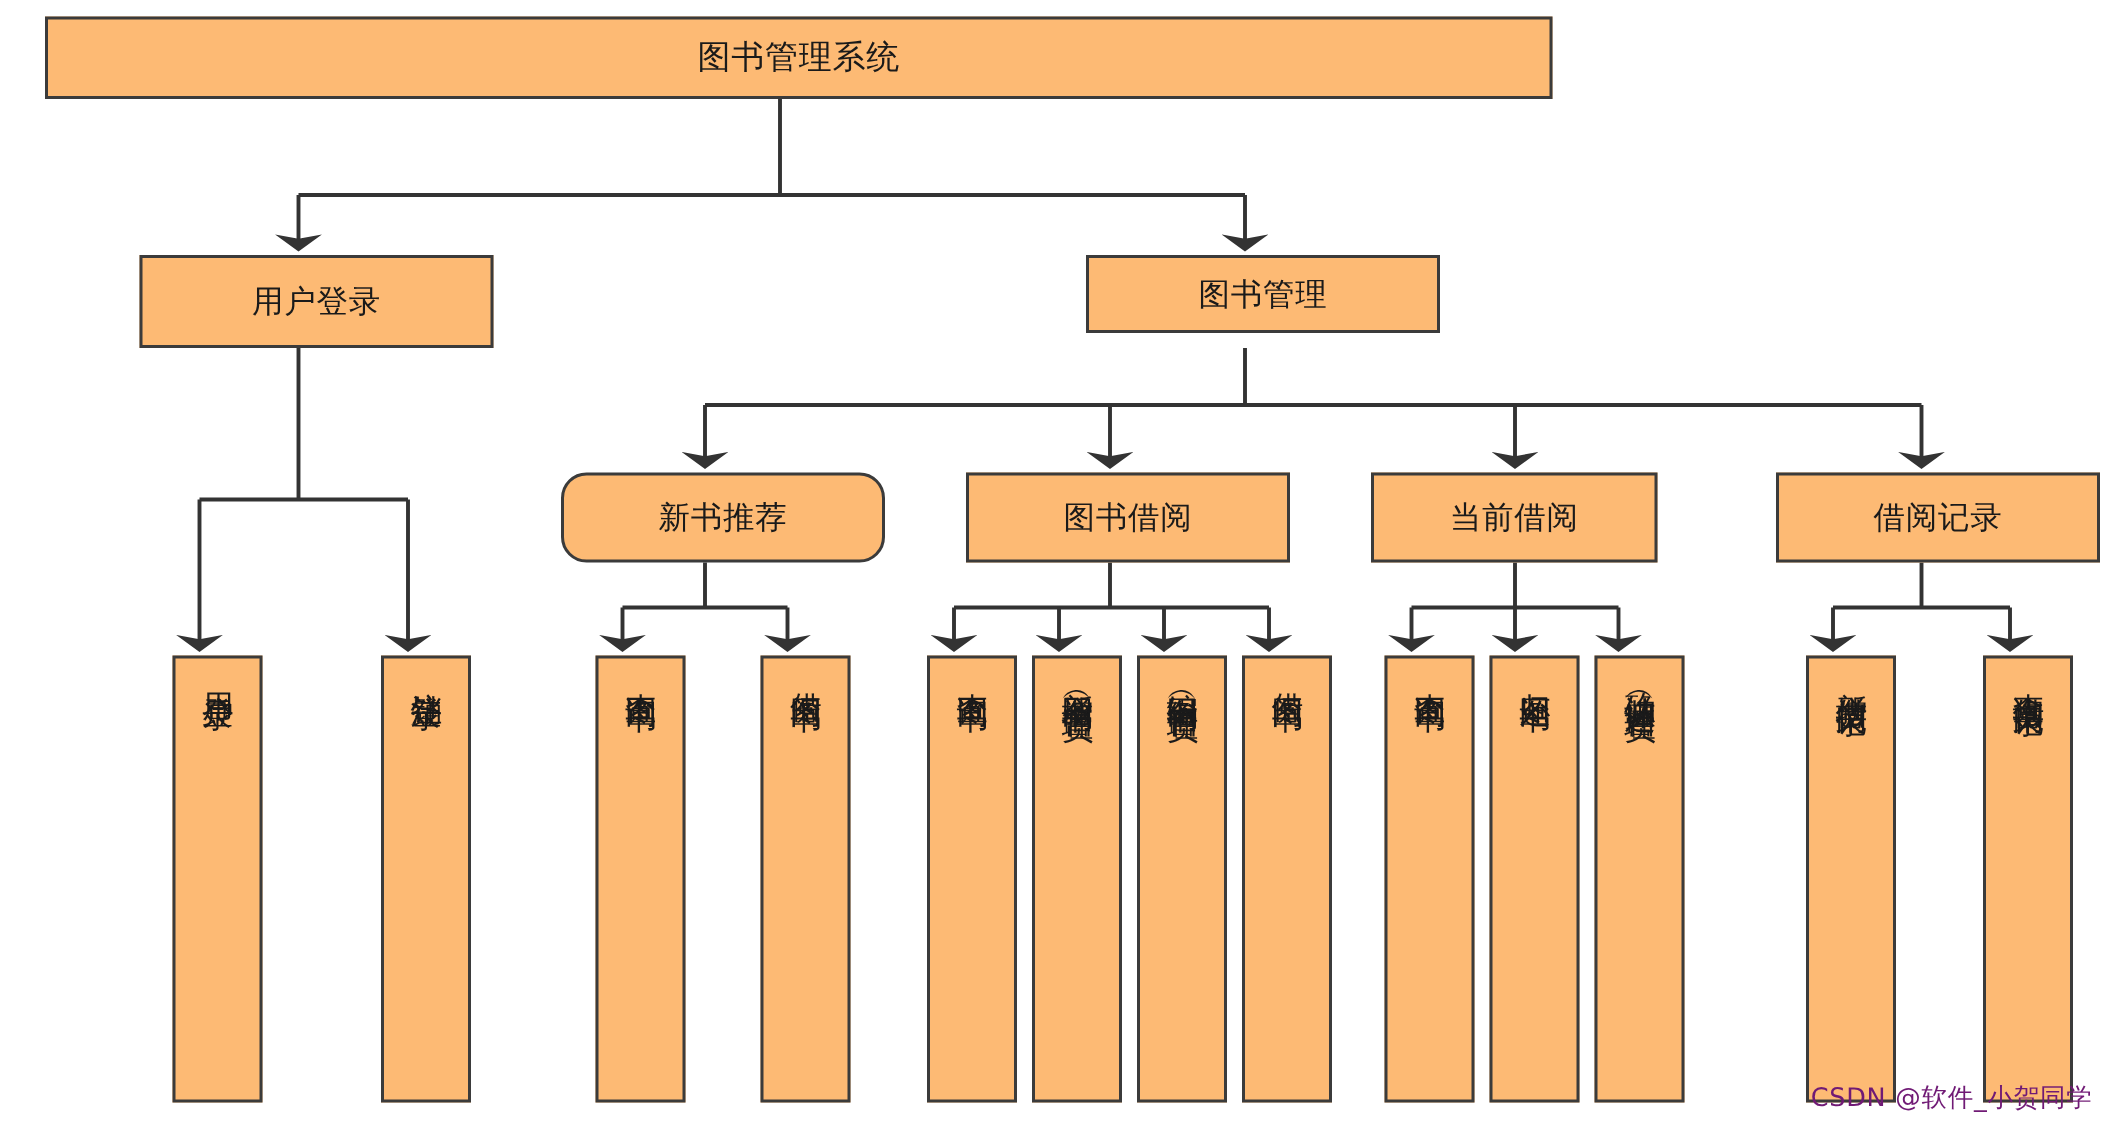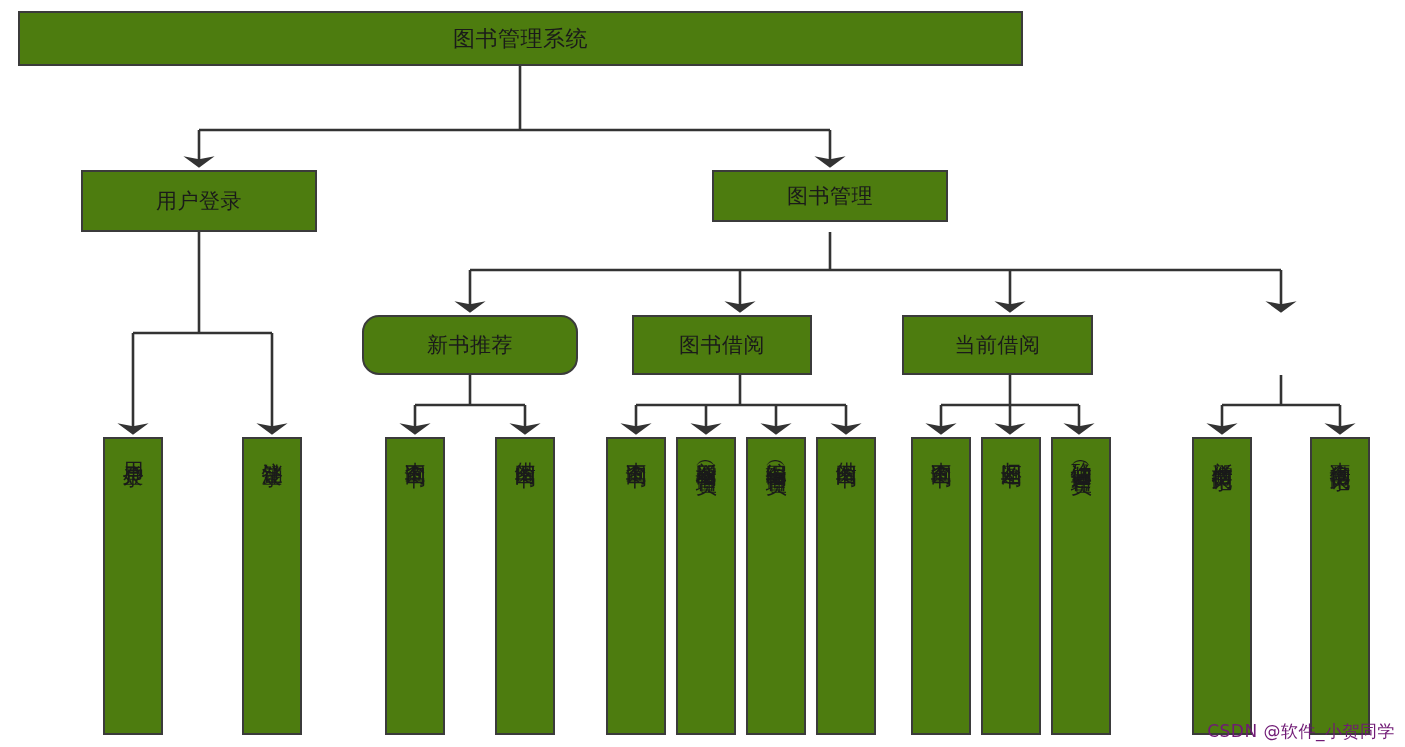--- a/index.html
+++ b/index.html
@@ -1,23 +1,23 @@
 <!DOCTYPE html>
 <html><head>
 <meta charset="utf-8">
 <style>
   html,body{margin:0;padding:0;background:#ffffff;}
   body{width:1405px;height:747px;position:relative;overflow:hidden;
        font-family:"DejaVu Sans","Liberation Sans",sans-serif;color:#1a1a1a;}
   #canvas{position:absolute;inset:0;width:1405px;height:747px;}
   #svg-layer{position:absolute;left:0;top:0;width:1405px;height:747px;}
 
-  .node{position:absolute;box-sizing:border-box;background:#4d7c0f;
+  .node{position:absolute;box-sizing:border-box;background:#fdba74;
         border:2.5px solid #3b3b3b;display:flex;align-items:center;
-        justify-content:center;text-align:center;}
+        justify-content:center;text-align:center;margin-left:12px;}
   .node .lbl{display:block;line-height:1.18;letter-spacing:0.5px;color:#1a1a1a;}
 
   .node.horiz .lbl{font-size:21px;}
   .node.root .lbl{font-size:22px;}
 
   .node.vert{padding:6px 2px 6px 2px;align-items:flex-start;}
   .node.vert .lbl{writing-mode:vertical-rl;text-orientation:upright;
                   font-size:21px;line-height:1.08;letter-spacing:2px;
                   margin:0 auto;}
 
@@ -86,25 +86,28 @@
   <div class="node horiz" style="left:81px;top:170px;width:236px;height:62px;">
     <span class="lbl">用户登录</span>
   </div>
   <div class="node horiz" style="left:712px;top:170px;width:236px;height:52px;">
     <span class="lbl">图书管理</span>
   </div>
 
   <div class="node horiz" style="left:362px;top:315px;width:216px;height:60px;border-radius:17px;">
     <span class="lbl">新书推荐</span>
   </div>
-  <div class="node horiz" style="left:632px;top:315px;width:180px;height:60px;">
+  <div class="node horiz" style="left:632px;top:315px;width:216px;height:60px;">
     <span class="lbl">图书借阅</span>
   </div>
   <div class="node horiz" style="left:902px;top:315px;width:191px;height:60px;">
     <span class="lbl">当前借阅</span>
+  </div>
+  <div class="node horiz" style="left:1172px;top:315px;width:216px;height:60px;">
+    <span class="lbl">借阅记录</span>
   </div>
 
   <div class="node vert" style="left:103px;top:437px;width:60px;height:298px;">
     <span class="lbl">用户登录</span>
   </div>
   <div class="node vert" style="left:242px;top:437px;width:60px;height:298px;">
     <span class="lbl">注销登录</span>
   </div>
 
   <div class="node vert" style="left:385px;top:437px;width:60px;height:298px;">

